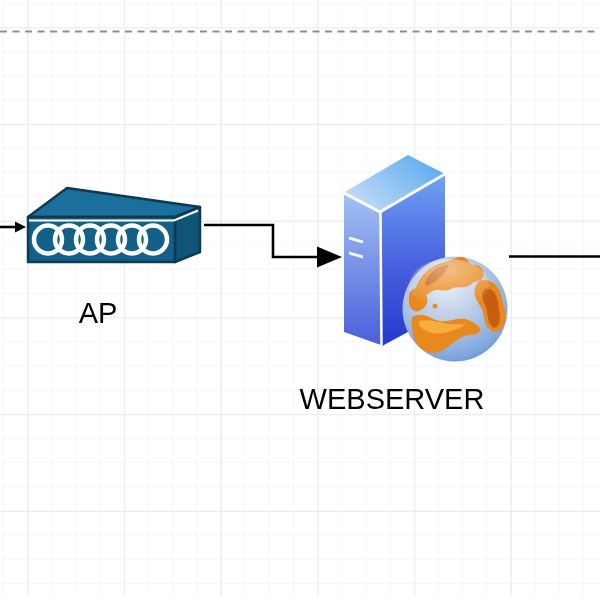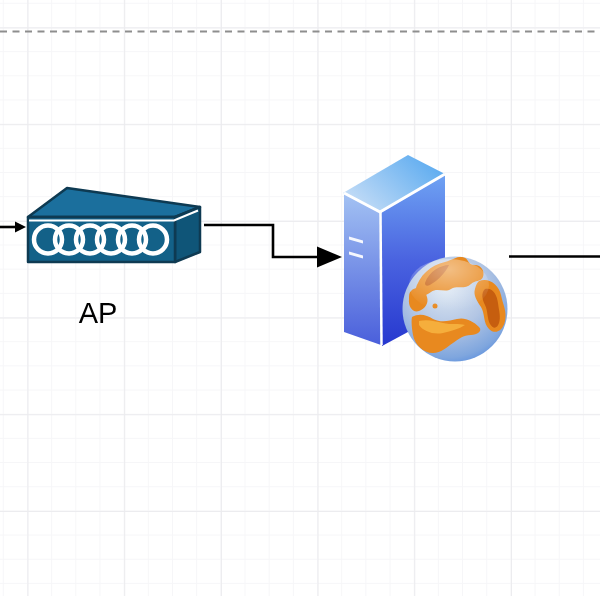--- a/index.html
+++ b/index.html
@@ -138,14 +138,15 @@
           <path fill="#f5ae3c" d="M -36,12 C -28,10 -20,12 -12,14 C -4,16 4,14 10,16
                    C 4,20 -4,22 -12,24 C -22,26 -32,22 -36,16 Z"></path>
           <circle cx="-20" cy="-3" r="2.5" fill="#e8891f"></circle>
         </g>
         <ellipse cx="-6" cy="-24" rx="40" ry="26" fill="url(#gGloss)"></ellipse>
       </g>
     </g>
   </svg>
 
   <div class="node-label label-ap">AP</div>
+  <div class="node-label label-ws">WEBSERVER</div>
 
 </div>
 
 </body></html>

